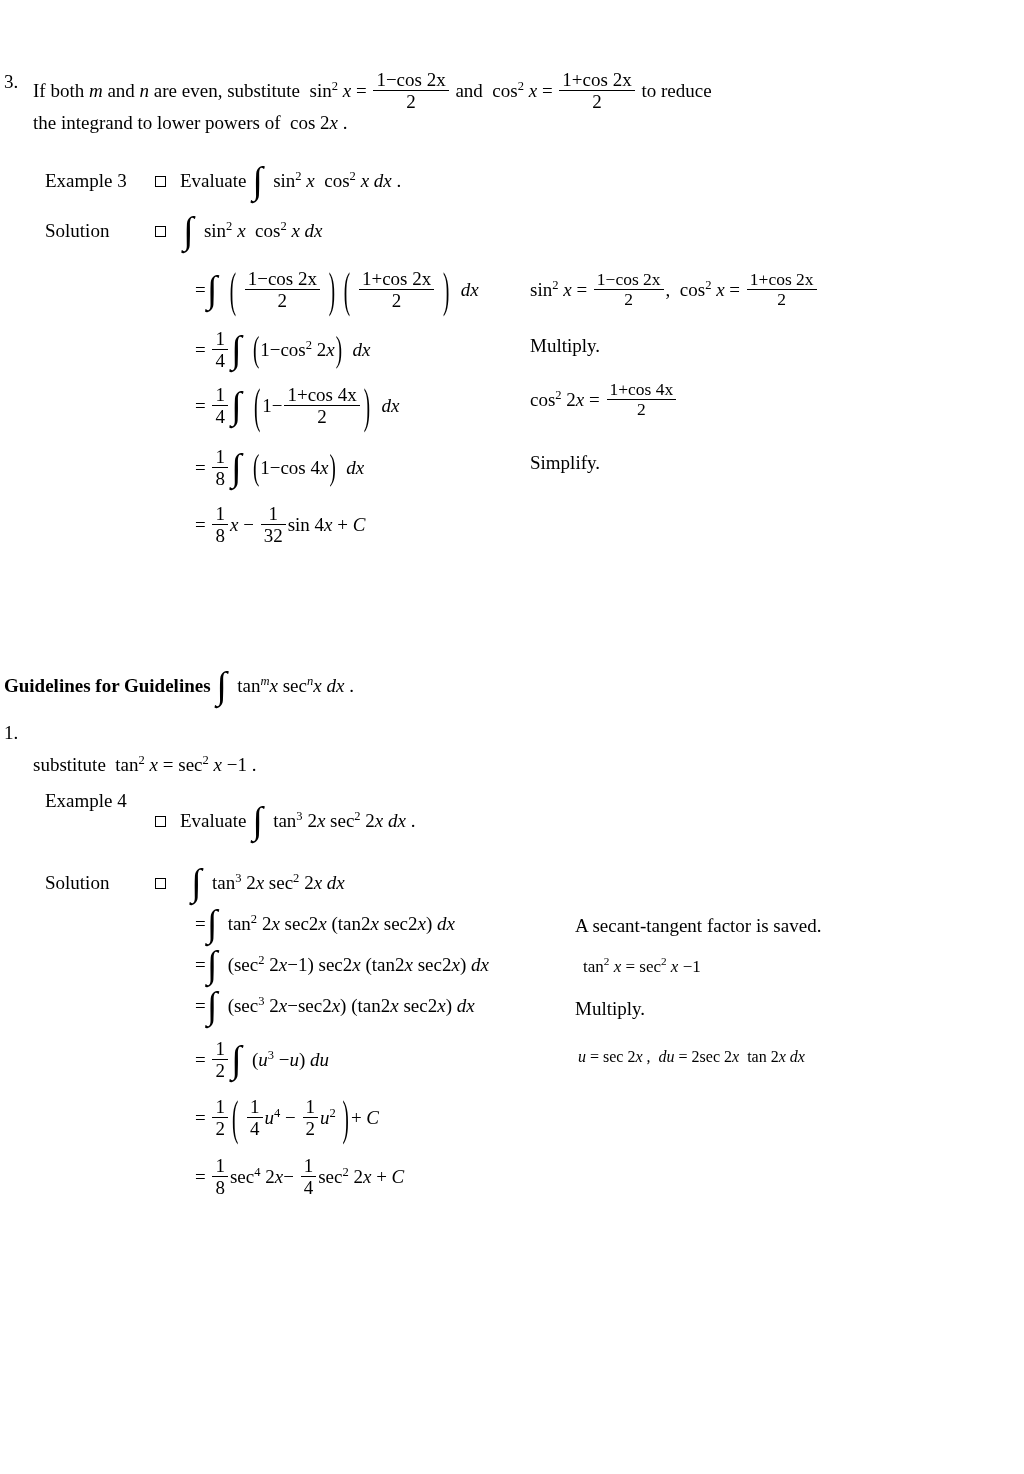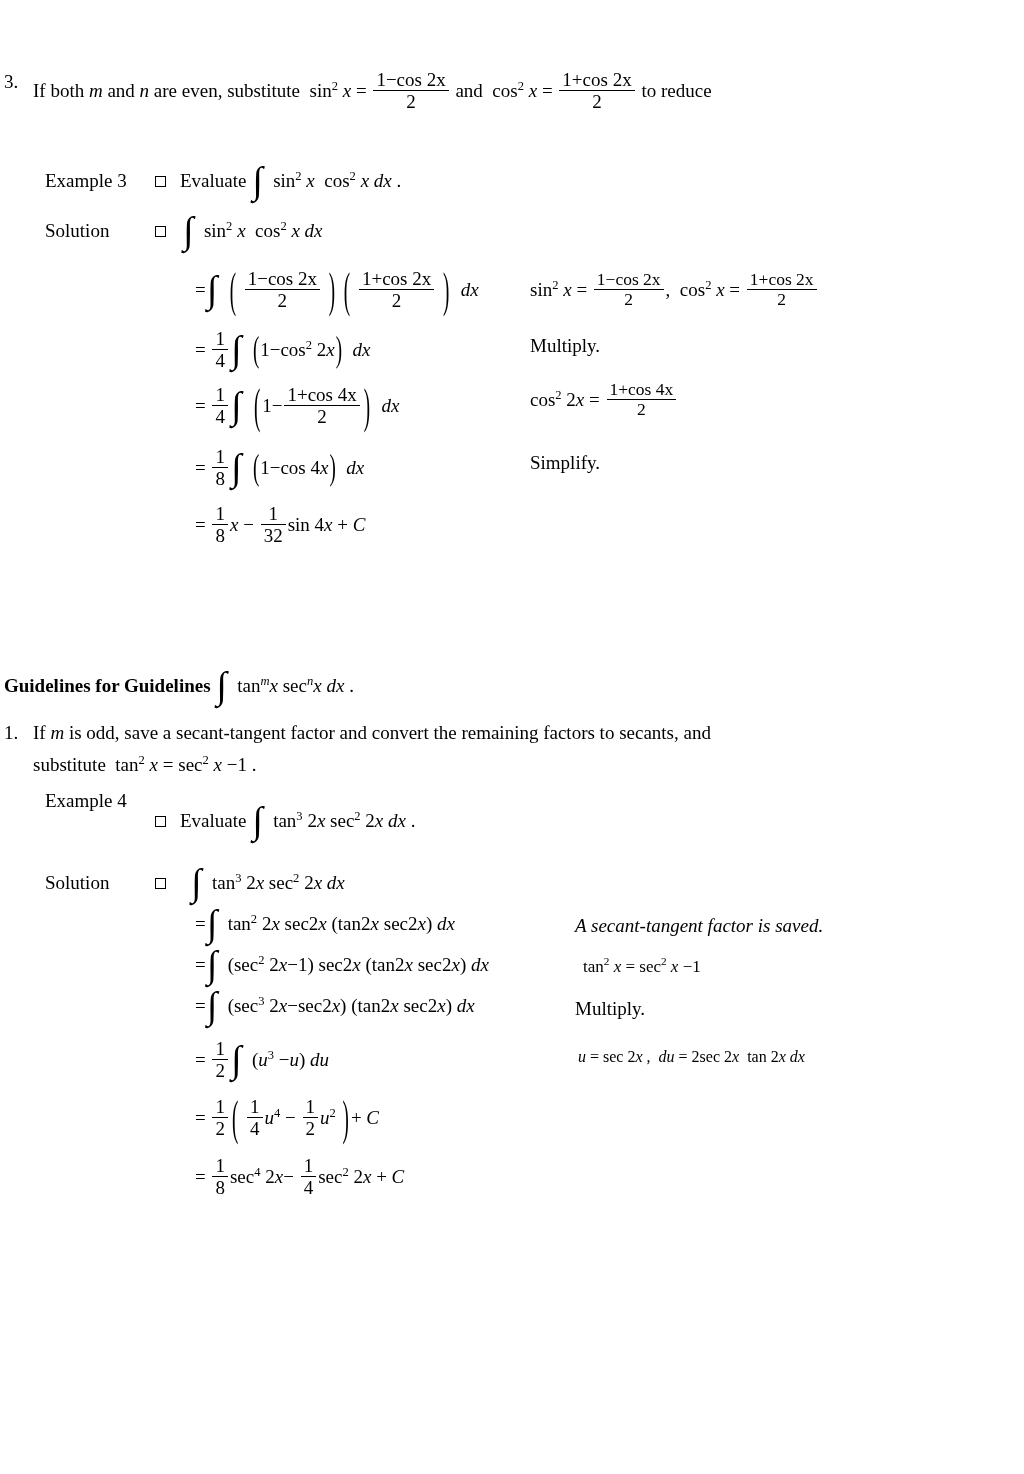--- a/index.html
+++ b/index.html
@@ -101,20 +101,25 @@
     </span>
     <span>and</span>
     <span>&nbsp;<span class="op">cos</span><span class="sup">2</span>&nbsp;<span class="mi">x</span> =</span>
     <span class="frac">
       <span class="num">1+cos 2x</span>
       <span class="den">2</span>
     </span>
     <span>to reduce</span>
   </div>
 
+  <div class="eqline" style="left:33px; top:112px;">
+    <span>the integrand to lower powers of</span>
+    <span>&nbsp;<span class="op">cos</span>&nbsp;<span class="mn">2</span><span class="mi">x</span></span>
+    <span>.</span>
+  </div>
 
   <div class="lbl" style="left:45px; top:170px;">Example 3</div>
   <div class="lbl" style="left:155px; top:170px;"><span class="sq"></span></div>
   <div class="eqline" style="left:180px; top:170px;">
     <span>Evaluate</span>
     <span class="intg">∫</span>
     &nbsp;<span class="op">sin</span><span class="sup">2</span>&nbsp;<span class="mi">x</span>&nbsp;&nbsp;<span class="op">cos</span><span class="sup">2</span>&nbsp;<span class="mi">x dx</span>
     <span>.</span>
   </div>
 
@@ -213,25 +218,20 @@
   </div>
 
   <div class="heading" style="left:4px; top:675px;">
     <span>Guidelines for Guidelines</span>
     <span class="intg" style="font-weight:normal;">∫</span>
     <span style="font-weight:normal;">&nbsp;<span class="op">tan</span><span class="supi">m</span><span class="mi">x</span>&nbsp;<span class="op">sec</span><span class="supi">n</span><span class="mi">x</span>&nbsp;<span class="mi">dx</span></span>
     <span style="font-weight:normal;">.</span>
   </div>
 
   <div class="lbl" style="left:4px; top:722px;">1.</div>
-  <div class="eqline" style="left:33px; top:722px;">
-    <span>If</span>
-    <span class="mi">m</span>
-    <span>is odd, save a secant-tangent factor and convert the remaining factors to secants, and</span>
-  </div>
   <div class="eqline" style="left:33px; top:754px;">
     <span>substitute</span>
     <span>&nbsp;<span class="op">tan</span><span class="sup">2</span>&nbsp;<span class="mi">x</span> = <span class="op">sec</span><span class="sup">2</span>&nbsp;<span class="mi">x</span> −<span class="mn">1</span></span>
     <span>.</span>
   </div>
 
   <div class="lbl" style="left:45px; top:790px;">Example 4</div>
   <div class="lbl" style="left:155px; top:810px;"><span class="sq"></span></div>
   <div class="eqline" style="left:180px; top:810px;">
     <span>Evaluate</span>
@@ -245,21 +245,21 @@
 
   <div class="eqline" style="left:182px; top:872px;margin-left:8px;">
     <span class="intg">∫</span>
     &nbsp;<span class="op">tan</span><span class="sup">3</span>&nbsp;<span class="mn">2</span><span class="mi">x</span>&nbsp;<span class="op">sec</span><span class="sup">2</span>&nbsp;<span class="mn">2</span><span class="mi">x</span>&nbsp;<span class="mi">dx</span>
   </div>
 
   <div class="eqline" style="left:195px; top:913px;">
     <span class="op">=</span><span class="intg">∫</span>
     &nbsp;<span class="op">tan</span><span class="sup">2</span>&nbsp;<span class="mn">2</span><span class="mi">x</span>&nbsp;<span class="op">sec</span><span class="mn">2</span><span class="mi">x</span>&nbsp;(<span class="op">tan</span><span class="mn">2</span><span class="mi">x</span>&nbsp;<span class="op">sec</span><span class="mn">2</span><span class="mi">x</span>)&nbsp;<span class="mi">dx</span>
   </div>
-  <div class="eqline" style="left:575px; top:915px;font-style:italic;">A secant-tangent factor is saved.</div>
+  <div class="eqline" style="left:575px; top:915px;">A secant-tangent factor is saved.</div>
 
   <div class="eqline" style="left:195px; top:954px;">
     <span class="op">=</span><span class="intg">∫</span>
     &nbsp;(<span class="op">sec</span><span class="sup">2</span>&nbsp;<span class="mn">2</span><span class="mi">x</span>−<span class="mn">1</span>)&nbsp;<span class="op">sec</span><span class="mn">2</span><span class="mi">x</span>&nbsp;(<span class="op">tan</span><span class="mn">2</span><span class="mi">x</span>&nbsp;<span class="op">sec</span><span class="mn">2</span><span class="mi">x</span>)&nbsp;<span class="mi">dx</span>
   </div>
   <div class="eqline" style="left:583px; top:957px; font-size:17px;">
     <span class="op">tan</span><span class="sup">2</span>&nbsp;<span class="mi">x</span> = <span class="op">sec</span><span class="sup">2</span>&nbsp;<span class="mi">x</span> −<span class="mn">1</span>
   </div>
 
   <div class="eqline" style="left:195px; top:995px;">

